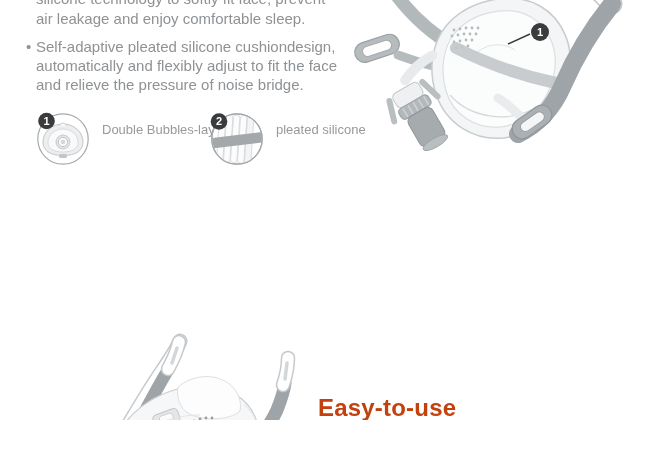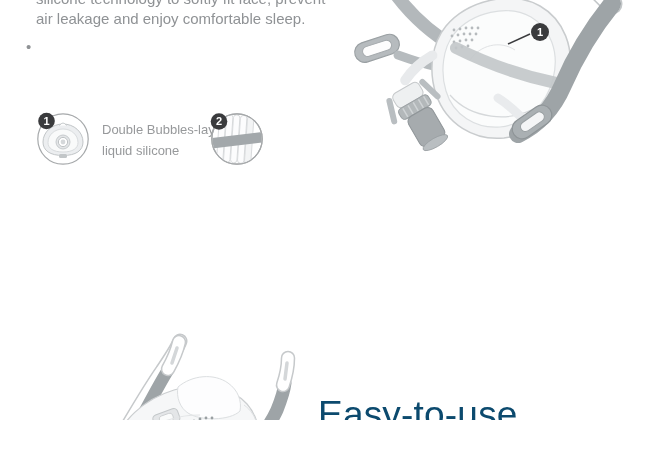--- a/index.html
+++ b/index.html
@@ -26,56 +26,60 @@
   #callout-label-1 { left:102px; top:119px; }
   #callout-label-2 { left:276px; top:119px; }
 
   
   .img-top    { position:absolute; left:350px; top:0;    width:300px; height:175px; }
   .img-bottom { position:absolute; left:48px;  top:325px; width:270px; height:139px; }
 
   
   .easy-title {
     position:absolute; left:318px; top:394px;
-    font-size:37px; color:#0c4a6e; letter-spacing:0.2px;
+    font-size:24px; color:#c2410c; letter-spacing:0.2px;font-weight:bold;
   }
   .badge-txt { fill:#ffffff; font-size:11px; font-weight:bold; text-anchor:middle;
                font-family:"Liberation Sans","DejaVu Sans",sans-serif; }
 </style>
 </head>
 <body>
 
 <div class="canvas">
 
   <div class="para-cropped">
     <div>silicone technology to softly fit face, prevent</div>
     <div>air leakage and enjoy comfortable sleep.</div>
   </div>
 
   <div class="bullet-row" id="feature-bullet">
     <span class="dot">•</span>
+    <div>
+      <div>Self-adaptive pleated silicone cushiondesign,</div>
+      <div>automatically and flexibly adjust to fit the face</div>
+      <div>and relieve the pressure of noise bridge.</div>
+    </div>
   </div>
 
   <svg class="callout-icon" id="callout-icon-1" viewBox="0 0 60 60">
     <circle cx="30" cy="30" r="25.2" fill="#ffffff" stroke="#a6a9ab" stroke-width="1.2"></circle>
     <path d="M 30,15 C 41,15 50,23 50,33 C 50,41.5 43,46.5 30,46.5 C 17,46.5 10,41.5 10,33 C 10,23 19,15 30,15 Z" fill="#eceef0" stroke="#c2c6c8" stroke-width="1"></path>
     <path d="M 30,20 C 38.5,20 45,26 45,33.5 C 45,39.5 39.5,43 30,43 C 20.5,43 15,39.5 15,33.5 C 15,26 21.5,20 30,20 Z" fill="#f9fafa" stroke="#d5d8da" stroke-width="0.9"></path>
     <path d="M 26.5,16.5 Q 30,11.5 33.5,16.5" fill="#ffffff" stroke="#c2c6c8" stroke-width="0.9"></path>
     <circle cx="30" cy="33" r="7" fill="#e3e5e7" stroke="#c2c6c8" stroke-width="0.9"></circle>
     <circle cx="30" cy="33" r="4.6" fill="#ffffff" stroke="#b9bdbf" stroke-width="0.9"></circle>
     <circle cx="30" cy="33" r="2.4" fill="#d5d8da"></circle>
     <rect x="26" y="45" width="8" height="4" rx="1.5" fill="#c2c6c8"></rect>
     <g>
       <circle cx="13.5" cy="12" r="8.3" fill="#3a3b3d"></circle>
       <text class="badge-txt" x="13.5" y="15.8">1</text>
     </g>
   </svg>
   <div class="callout-label" id="callout-label-1">
     <div>Double Bubbles-layer</div>
-    <div>liquid silicone</div>
   </div>
 
   <svg class="callout-icon" id="callout-icon-2" viewBox="0 0 60 60">
     <defs>
         <clipPath id="clip-c2">
           <circle cx="30" cy="30" r="24.6"></circle>
         </clipPath>
       </defs>
     <circle cx="30" cy="30" r="25.2" fill="#ffffff" stroke="#a6a9ab" stroke-width="1.2"></circle>
     <g clip-path="url(#clip-c2)">
@@ -90,20 +94,21 @@
         <rect x="3" y="26" width="54" height="10.5" fill="#a3a8ab"></rect>
       </g>
     </g>
     <circle cx="30" cy="30" r="25.2" fill="none" stroke="#a6a9ab" stroke-width="1.2"></circle>
     <g>
       <circle cx="12" cy="12.5" r="8.3" fill="#3a3b3d"></circle>
       <text class="badge-txt" x="12" y="16.3">2</text>
     </g>
   </svg>
   <div class="callout-label" id="callout-label-2">
+    <div>pleated silicone</div>
   </div>
 
   <svg class="img-top" viewBox="0 0 300 175">
 
     <path d="M 44,-8 C 60,14 82,34 106,48" stroke="#b3b8bb" stroke-width="13" fill="none" stroke-linecap="round"></path>
 
     <g transform="rotate(-18 28 48)">
       <rect x="4" y="38" width="46" height="20" rx="10" fill="#b6bbbe" stroke="#9aa0a3" stroke-width="1.2"></rect>
       <rect x="12" y="43" width="30" height="10" rx="5" fill="#fdfdfd" stroke="#a6abae" stroke-width="1"></rect>
     </g>

